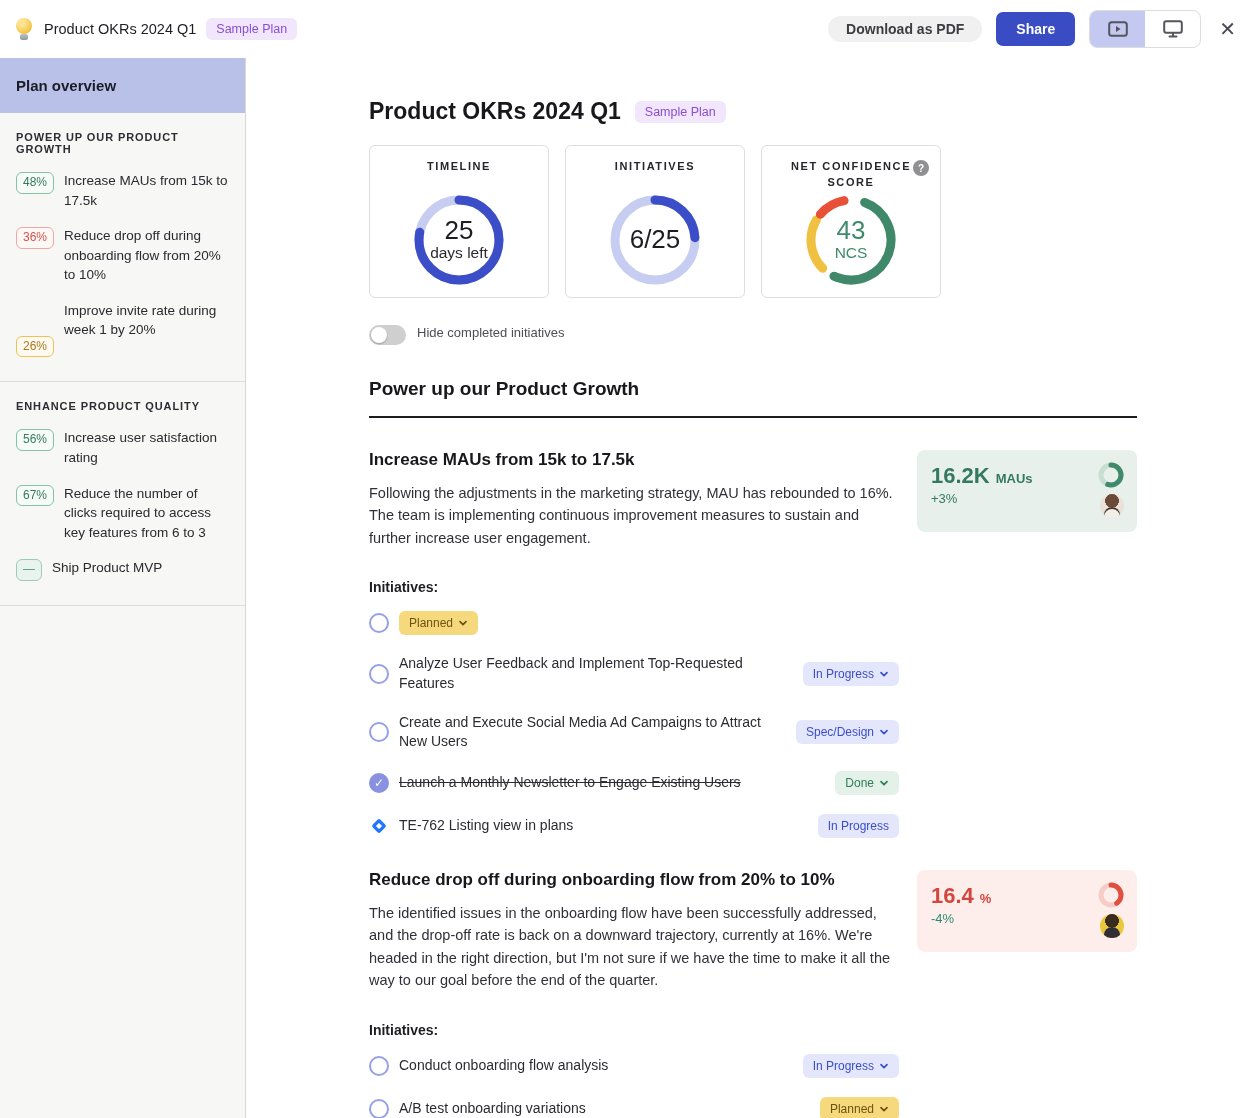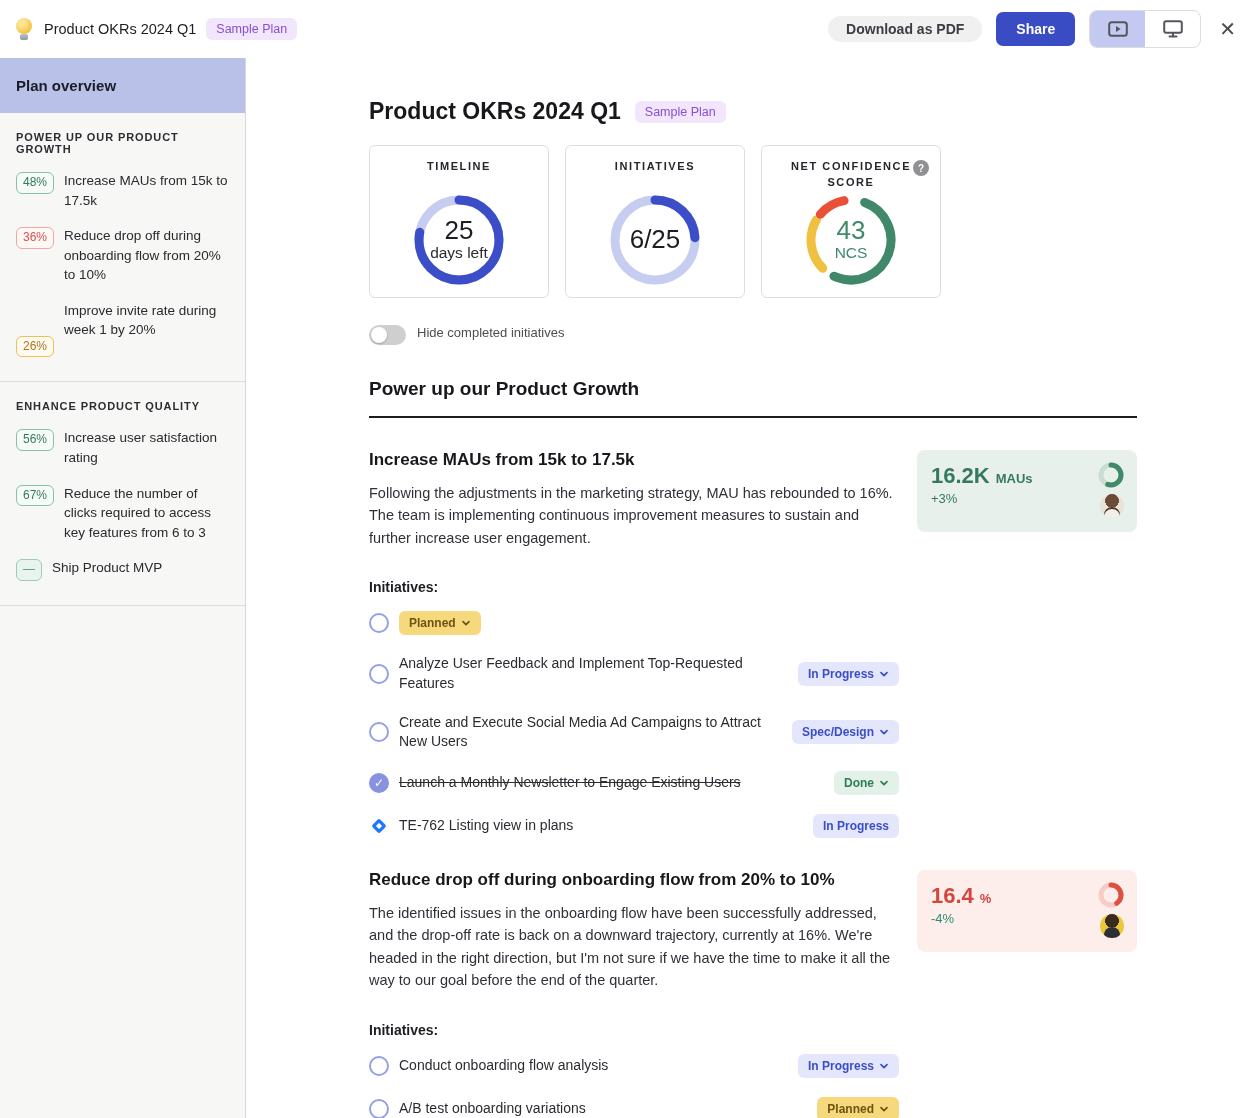--- a/index.html
+++ b/index.html
@@ -105,21 +105,21 @@
   .init-list { width:530px; }
   .init-row { display:flex; align-items:center; gap:10px; margin-bottom:19px; }
   .init-check { flex-shrink:0; width:20px; height:20px; border-radius:50%; border:2px solid #96a0e6;
     background:#fff; cursor:pointer; }
   .init-check.done { background:#8892e0; border-color:#8892e0; display:flex; align-items:center;
     justify-content:center; color:#fff; font-size:12px; }
   .init-jira { flex-shrink:0; width:20px; height:20px; cursor:pointer; }
   .init-text { flex:1; font-size:14px; color:#2b2b31; line-height:1.4; }
   .init-text.struck { text-decoration:line-through; }
   .status-badge { flex-shrink:0; display:inline-flex; align-items:center; gap:5px; font-size:12px;
-    font-weight:700; padding:5px 10px; border-radius:6px; cursor:pointer; }
+    font-weight:400; padding:5px 10px; border-radius:6px; cursor:pointer; }
   .st-yellow { background:#f6d97c; color:#6e5412; }
   .st-lavender { background:#e4e7fb; color:#3b4ec8; }
   .st-green { background:#e3f1e8; color:#2e7d5b; }
   .objective-block { margin-bottom:6px; }
 </style>
 </head>
 <body>
 
 <div class="app">
 

